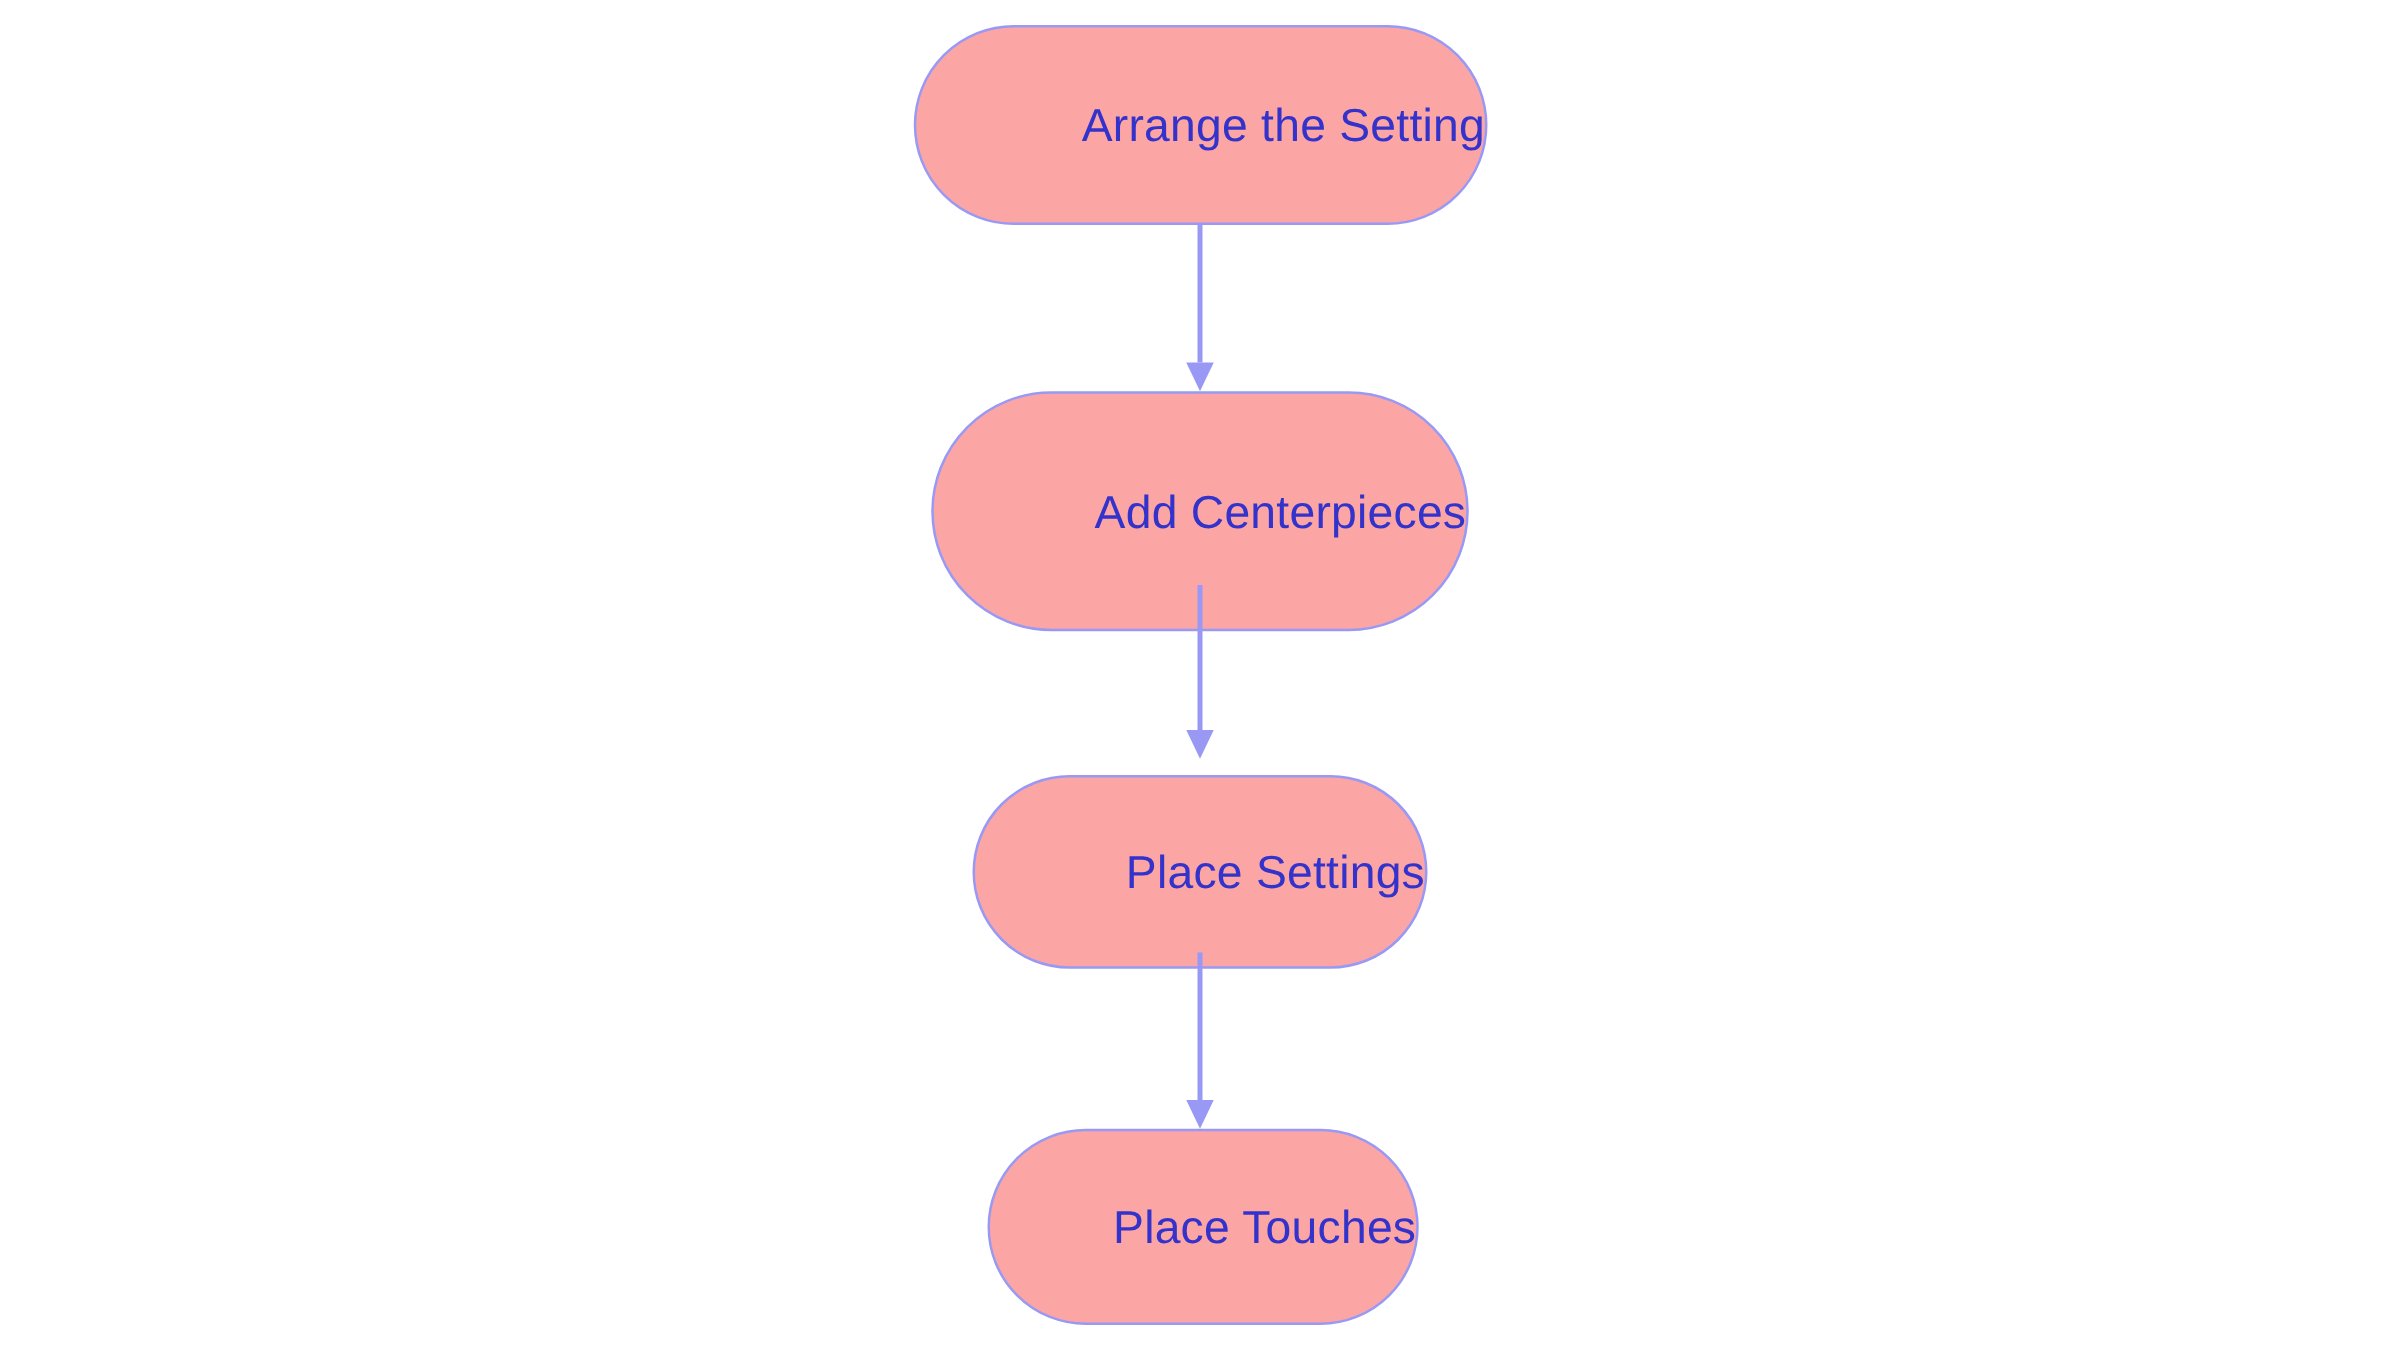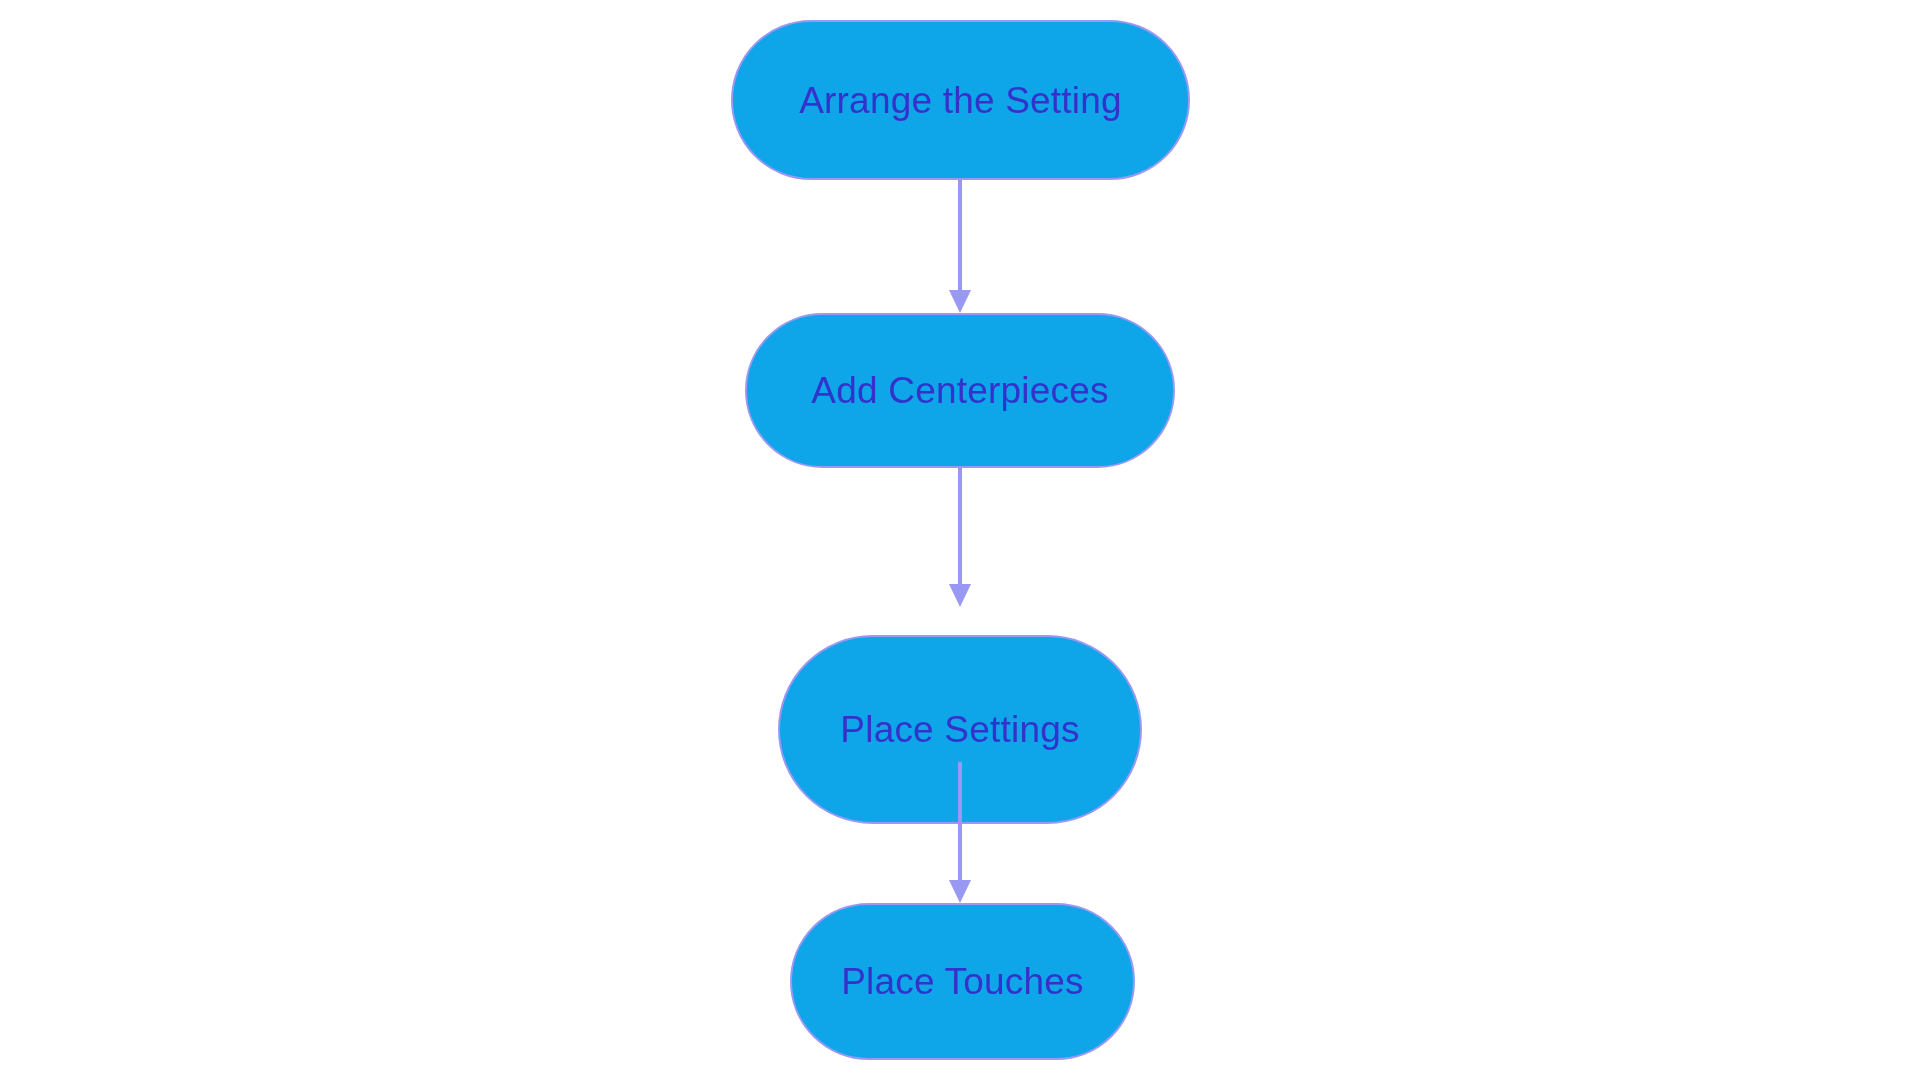--- a/index.html
+++ b/index.html
@@ -17,45 +17,45 @@
   #flowchart {
     position: relative;
     width: 1920px;
     height: 1083px;
     background: #ffffff;
   }
 
   .node {
     position: absolute;
     box-sizing: border-box;
-    background: #0ea5e9;
+    background: #fca5a5;
     border: 2px solid #9999f5;
     border-radius: 999px;
     display: flex;
     align-items: center;
-    justify-content: center;
+    justify-content: flex-end;
     color: #3333cc;
     font-family: "Liberation Sans", sans-serif;
     font-weight: 400;
     letter-spacing: 0.2px;
     white-space: nowrap;
     user-select: none;
   }
 
   .node-label {
     color: #3333cc;
     font-size: 37px;
     line-height: 1;
     font-family: "Liberation Sans", sans-serif;
   }
 
   
   #node-1 { left: 731px; top: 20px;  width: 459px; height: 160px; }
-  #node-2 { left: 745px; top: 313px; width: 430px; height: 155px; }
-  #node-3 { left: 778px; top: 635px; width: 364px; height: 189px; }
+  #node-2 { left: 745px; top: 313px; width: 430px; height: 192px; }
+  #node-3 { left: 778px; top: 620px; width: 364px; height: 155px; }
   #node-4 { left: 790px; top: 903px; width: 345px; height: 157px; }
 
   
   .edge {
     position: absolute;
     pointer-events: none;
   }
   .edge .edge-line {
     position: absolute;
     left: 50%;

